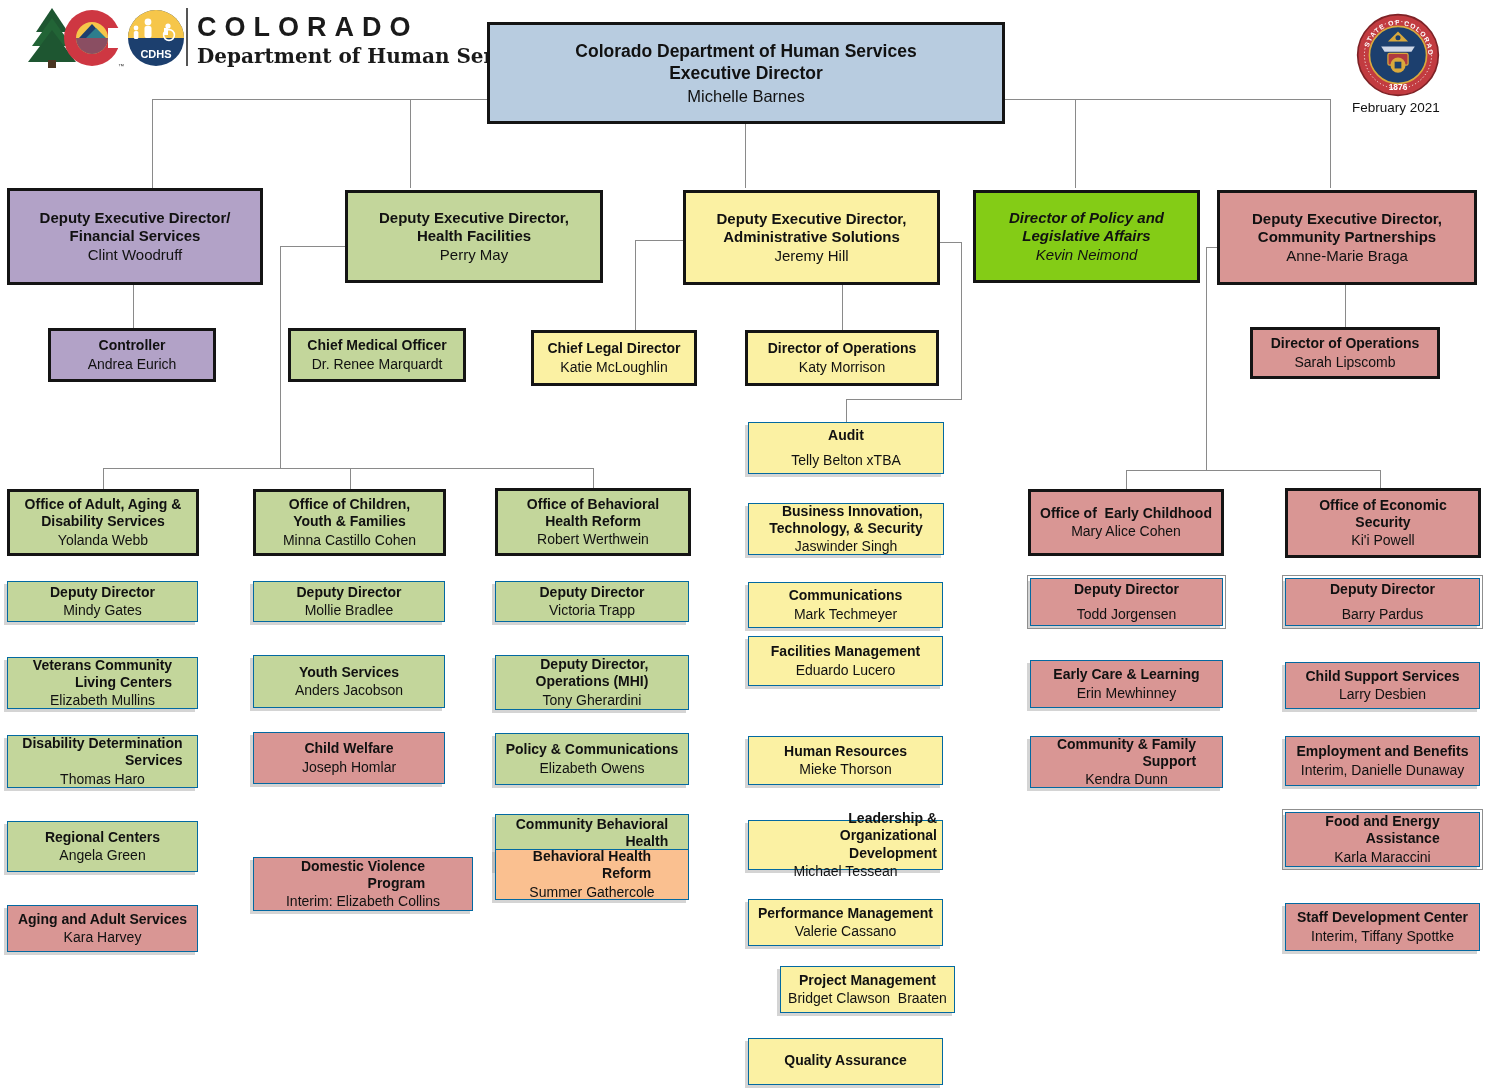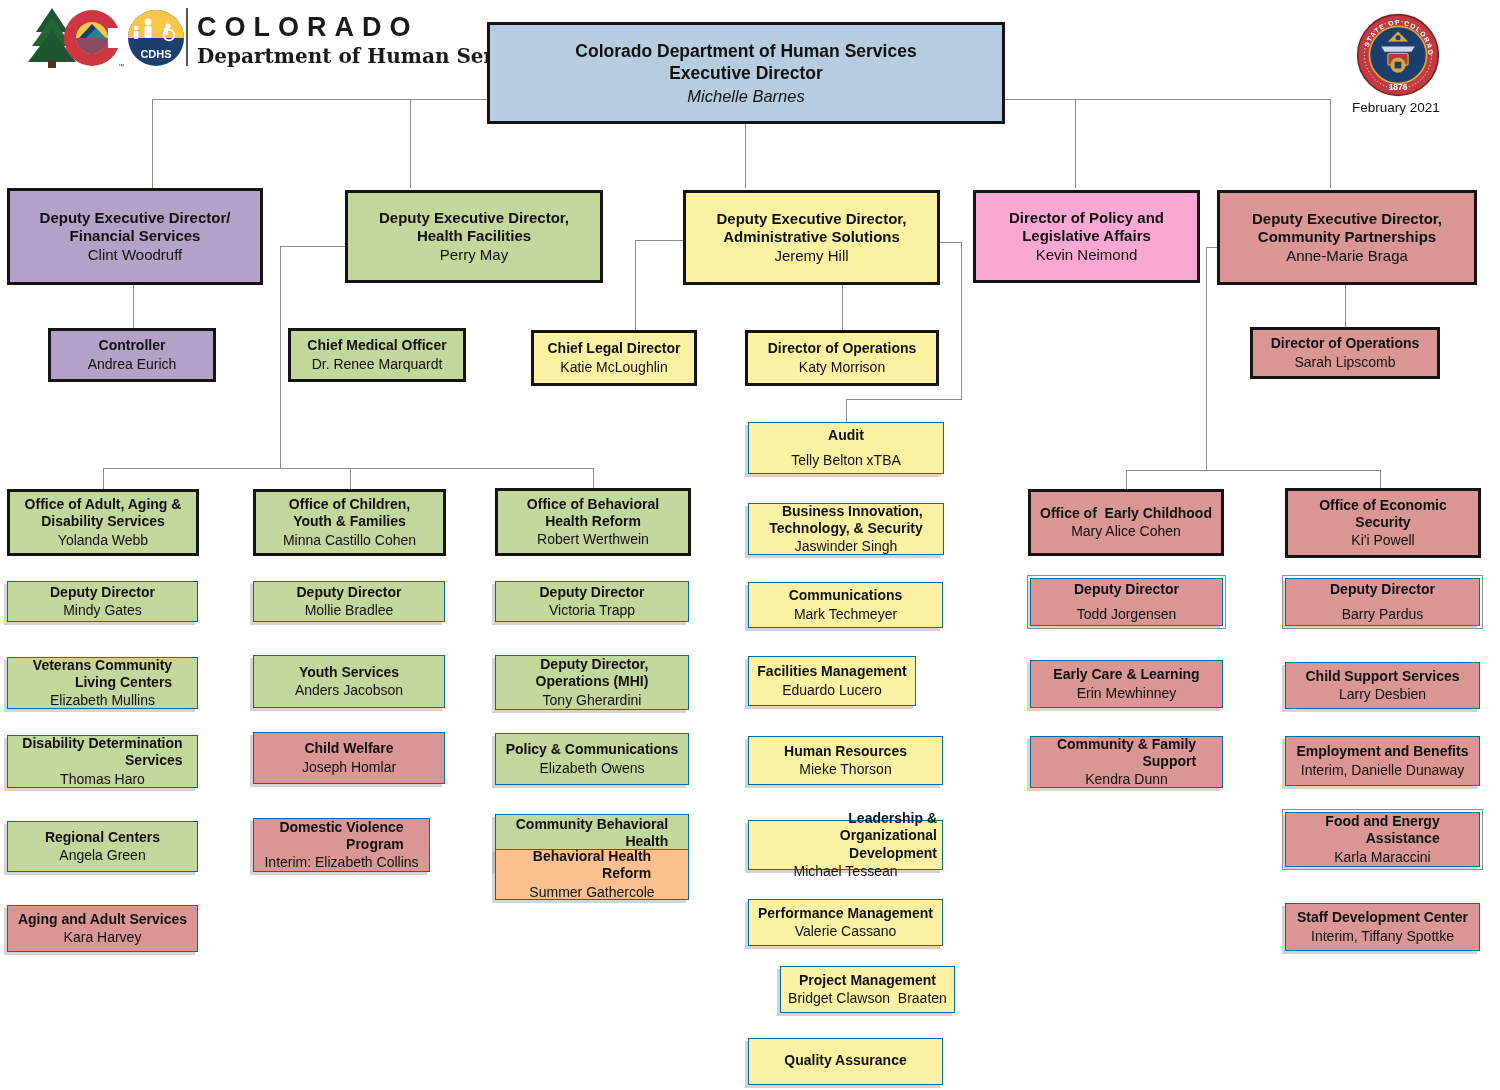--- a/index.html
+++ b/index.html
@@ -9,28 +9,28 @@
   
   .node{position:absolute;display:flex;flex-direction:column;justify-content:center;
         align-items:center;text-align:center;padding:3px 5px;box-sizing:border-box;}
   .thick{border:3px solid #141414;}
   .thin{border:1px solid #0369a1;box-shadow:-3px 3px 0 rgba(160,160,160,.45);text-align:right;}
   .dbl{outline:1px solid #8f8f8f;outline-offset:2px;}
   .blue{background:#B8CCE0;}
   .purple{background:#B2A2C7;}
   .green{background:#C3D69B;}
   .yellow{background:#FBF1A3;}
-  .teal{background:#f9a8d4;}
+  .teal{background:#84cc16;font-style:italic;}
   .red{background:#D99694;}
   .orange{background:#FAC090;}
   .t{font-weight:bold;font-size:14px;line-height:1.22;white-space:pre-wrap;}
   .n{font-size:14px;line-height:1.22;white-space:pre-wrap;margin-top:1px;}
   .lg .t,.lg .n{font-size:15px;text-align:center;}
   .xl .t{font-size:17.5px;line-height:1.3;}
-  .xl .n{font-size:16.5px;font-style:italic;}
+  .xl .n{font-size:16.5px;}
   .gap .n{margin-top:8px;}
 
   
   .line{position:absolute;background:#8a8a8a;}
 
   
   .brandword{position:absolute;left:197px;top:12px;font-size:27px;font-weight:bold;
              letter-spacing:8px;color:#1a1a1a;}
   .branddept{position:absolute;left:197px;top:44px;font-size:20px;font-weight:bold;
              font-family:"DejaVu Serif", serif;color:#1a1a1a;}
@@ -240,21 +240,21 @@
     <div class="n">Mollie Bradlee</div>
   </div>
   <div class="node thin green" style="left:253px;top:655px;width:192px;height:53px">
     <div class="t">Youth Services</div>
     <div class="n">Anders Jacobson</div>
   </div>
   <div class="node thin red" style="left:253px;top:732px;width:192px;height:52px">
     <div class="t">Child Welfare</div>
     <div class="n">Joseph Homlar</div>
   </div>
-  <div class="node thin red" style="left:253px;top:818px;width:177px;height:54px">
+  <div class="node thin red" style="left:253px;top:857px;width:220px;height:54px">
     <div class="t">Domestic Violence
 Program</div>
     <div class="n">Interim: Elizabeth Collins</div>
   </div>
 
   <div class="node thin green" style="left:495px;top:581px;width:194px;height:41px">
     <div class="t">Deputy Director</div>
     <div class="n">Victoria Trapp</div>
   </div>
   <div class="node thin green" style="left:495px;top:655px;width:194px;height:55px">
@@ -279,21 +279,21 @@
 
   <div class="node thin yellow" style="left:748px;top:503px;width:196px;height:52px">
     <div class="t">Business Innovation,
 Technology, &amp; Security</div>
     <div class="n">Jaswinder Singh</div>
   </div>
   <div class="node thin yellow" style="left:748px;top:582px;width:195px;height:46px">
     <div class="t">Communications</div>
     <div class="n">Mark Techmeyer</div>
   </div>
-  <div class="node thin yellow" style="left:748px;top:656px;width:168px;height:50px">
+  <div class="node thin yellow" style="left:748px;top:636px;width:195px;height:50px">
     <div class="t">Facilities Management</div>
     <div class="n">Eduardo Lucero</div>
   </div>
   <div class="node thin yellow" style="left:748px;top:736px;width:195px;height:49px">
     <div class="t">Human Resources</div>
     <div class="n">Mieke Thorson</div>
   </div>
   <div class="node thin yellow" style="left:748px;top:820px;width:195px;height:50px">
     <div class="t">Leadership &amp;
 Organizational Development</div>

